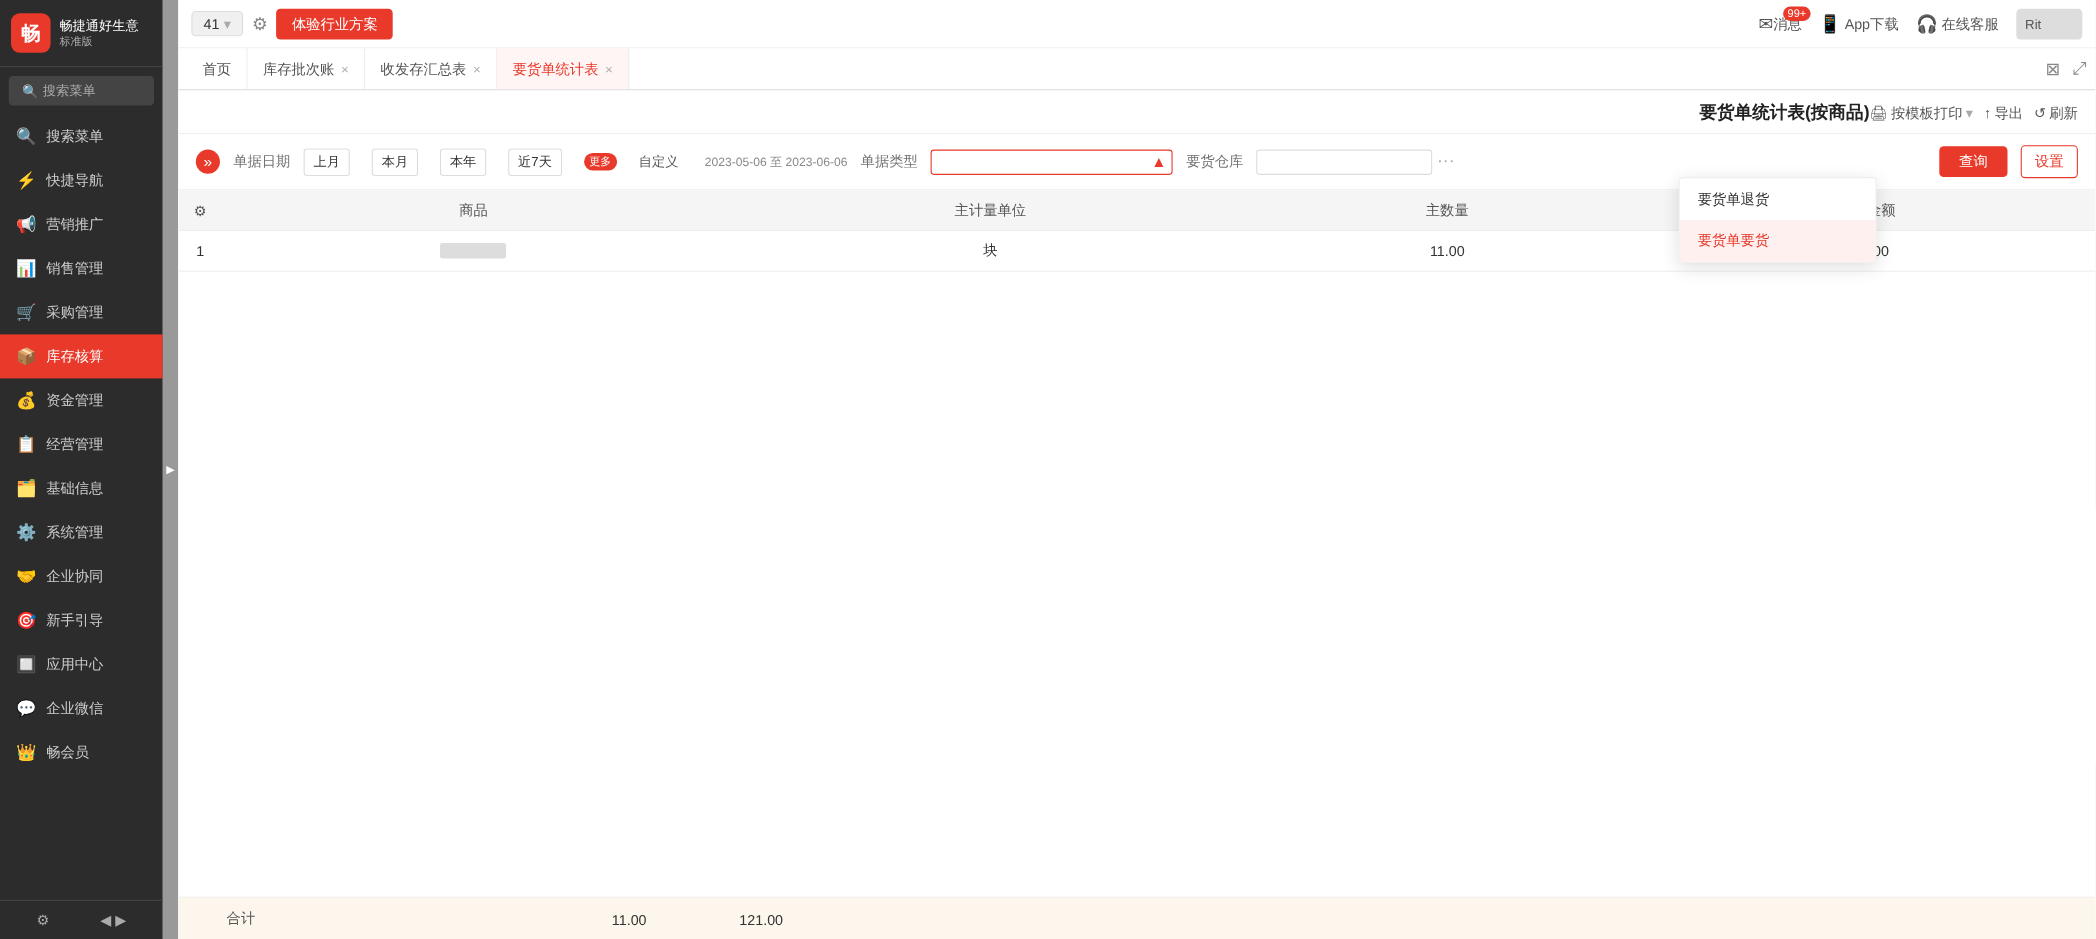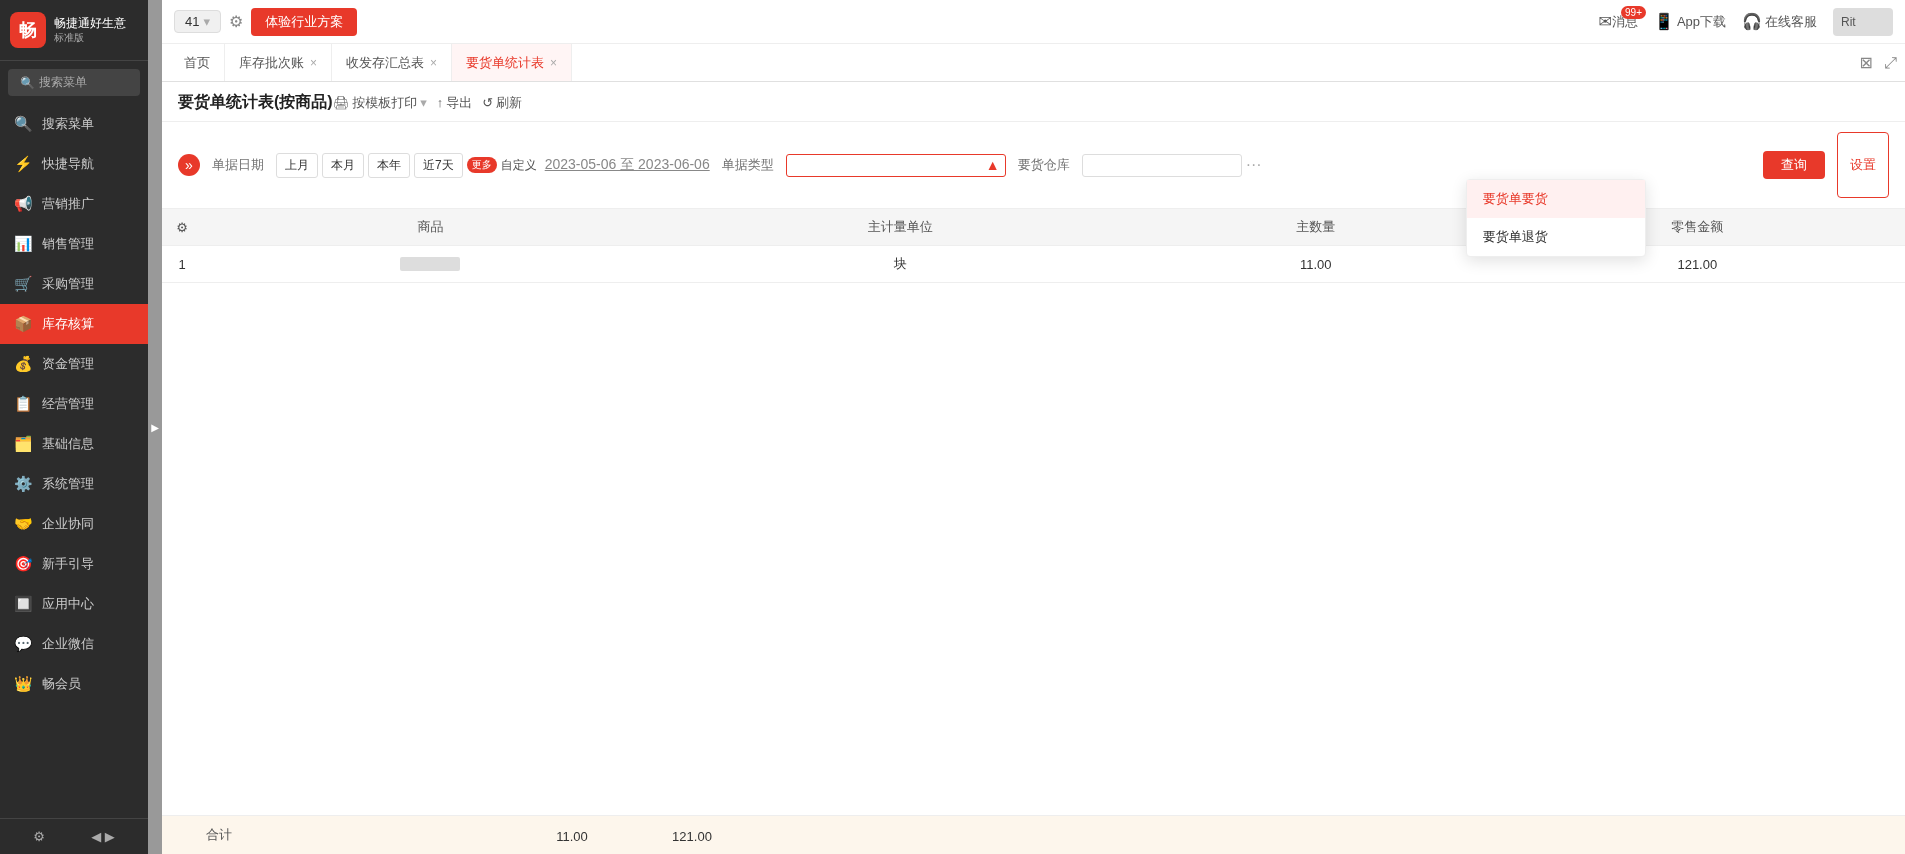--- a/index.html
+++ b/index.html
@@ -129,21 +129,21 @@
       gap: 6px;
     }
     .tab.active { color: #e8392a; font-weight: 500; background: #fff5f5; }
     .tab-close { color: #aaa; font-size: 12px; cursor: pointer; }
     .tabs-expand { position: absolute; right: 32px; color: #888; cursor: pointer; font-size: 16px; }
     .tabs-fullscreen { position: absolute; right: 8px; color: #888; cursor: pointer; font-size: 16px; }
 
     
     .page-content { flex: 1; overflow: hidden; display: flex; flex-direction: column; padding: 0; background: #f7f7f7; }
     .page-header {
-      display: flex; align-items: center; justify-content: flex-start;
+      display: flex; align-items: center; justify-content: flex-end;
       padding: 10px 16px 8px 16px;
       background: #fff;
       border-bottom: 1px solid #eee;
     }
     .page-title { font-size: 16px; font-weight: 600; color: #222; }
     .page-actions { display: flex; align-items: center; gap: 10px; color: #555; font-size: 13px; }
     .page-actions span { cursor: pointer; display: flex; align-items: center; gap: 3px; }
 
     
     .filter-bar {
@@ -161,40 +161,40 @@
       color: #fff;
       border: none;
       width: 22px; height: 22px;
       border-radius: 50%;
       display: flex; align-items: center; justify-content: center;
       cursor: pointer;
       font-size: 14px;
       flex-shrink: 0;
     }
     .filter-label { color: #737373; font-size: 13px; white-space: nowrap; }
-    .filter-date-group { display: flex; align-items: center; gap: 4px; }
+    .filter-date-group { display: flex; align-items: center; gap: 20px; }
     .filter-date-btn {
       padding: 3px 8px;
       border: 1px solid #ddd;
       border-radius: 3px;
       background: #fff;
       color: #333;
       cursor: pointer;
       font-size: 12px;
     }
     .filter-date-badge {
       background: #e8392a;
       color: #fff;
       font-size: 10px;
       border-radius: 8px;
       padding: 1px 5px;
       cursor: pointer;
     }
     .filter-date-custom { color: #555; font-size: 12px; cursor: pointer; }
-    .filter-date-range { color: #888; font-size: 14px; margin-left: 4px; text-decoration: underline; }
+    .filter-date-range { color: #888; font-size: 11px; margin-left: 4px; }
     .filter-type-input {
       border: 1px solid #e8392a;
       border-radius: 3px;
       padding: 3px 8px;
       font-size: 13px;
       color: #333;
       width: 220px;
       outline: none;
       background: #fff;
     }
@@ -218,21 +218,21 @@
       padding: 5px 18px;
       font-size: 13px;
       cursor: pointer;
       margin-left: auto;
     }
     .filter-setting-btn {
       background: #fff;
       color: #e8392a;
       border: 1px solid #e8392a;
       border-radius: 4px;
-      padding: 23px 12px;
+      padding: 5px 12px;
       font-size: 13px;
       cursor: pointer;
     }
 
     
     .dropdown-overlay {
       position: absolute;
       top: 100%;
       left: 680px;
       z-index: 100;
@@ -462,22 +462,22 @@
         <span class="filter-date-custom">自定义</span>
         <span class="filter-date-range">2023-05-06 至 2023-06-06</span>
       </div>
 
       <span class="filter-label">单据类型</span>
       <div style="position:relative;">
         <input class="filter-type-input" value="" style="">
         <span class="filter-dropdown-arrow" style="position:absolute;right:6px;top:50%;transform:translateY(-50%);">▲</span>
         
         <div class="dropdown-overlay">
+          <div class="dropdown-item">要货单退货</div>
           <div class="dropdown-item selected">要货单要货</div>
-          <div class="dropdown-item">要货单退货</div>
         </div>
       </div>
 
       <span class="filter-label">要货仓库</span>
       <div style="position:relative;display:flex;align-items:center;">
         <input class="filter-warehouse-input" value="" style="">
         <span class="filter-more-btn">···</span>
       </div>
 
       <button class="filter-query-btn">查询</button>

